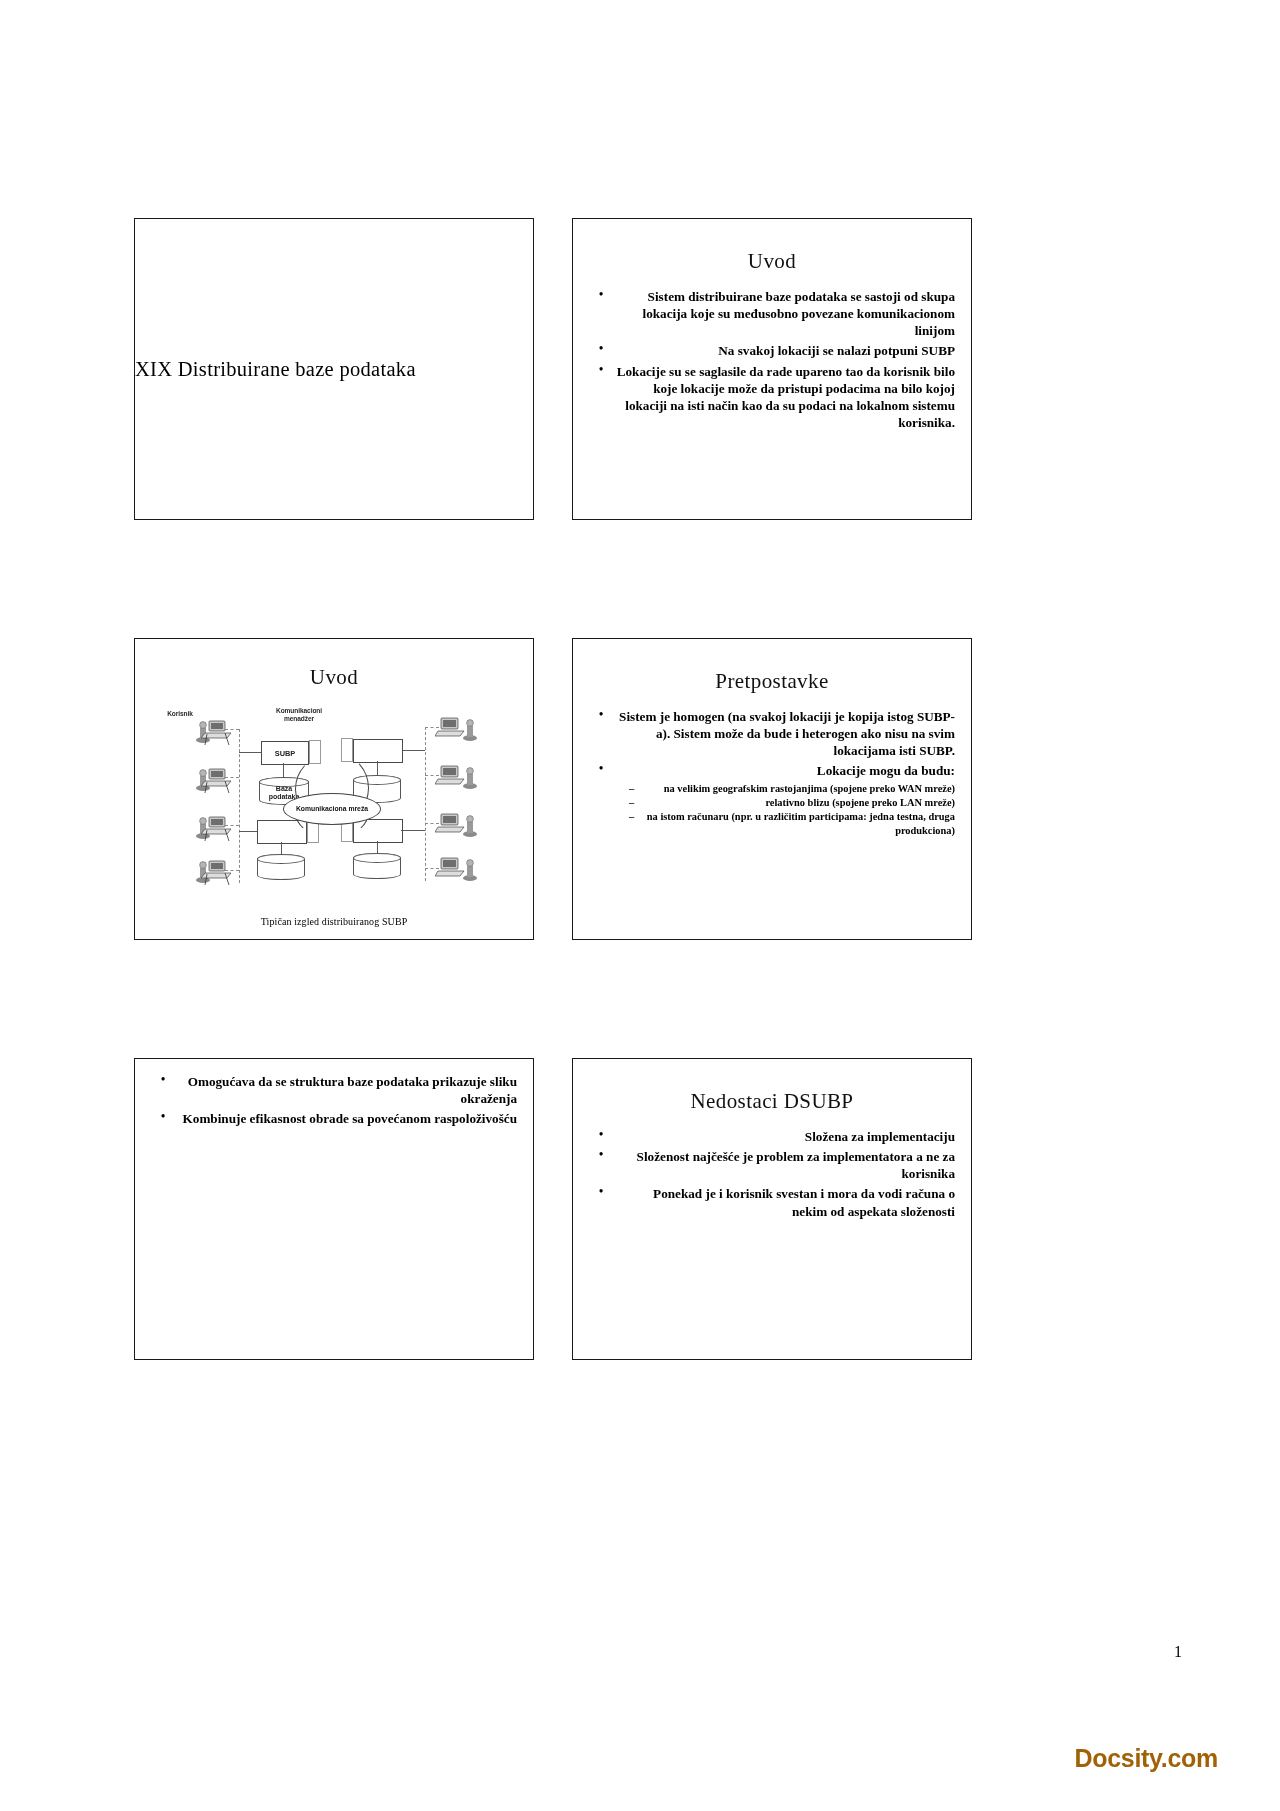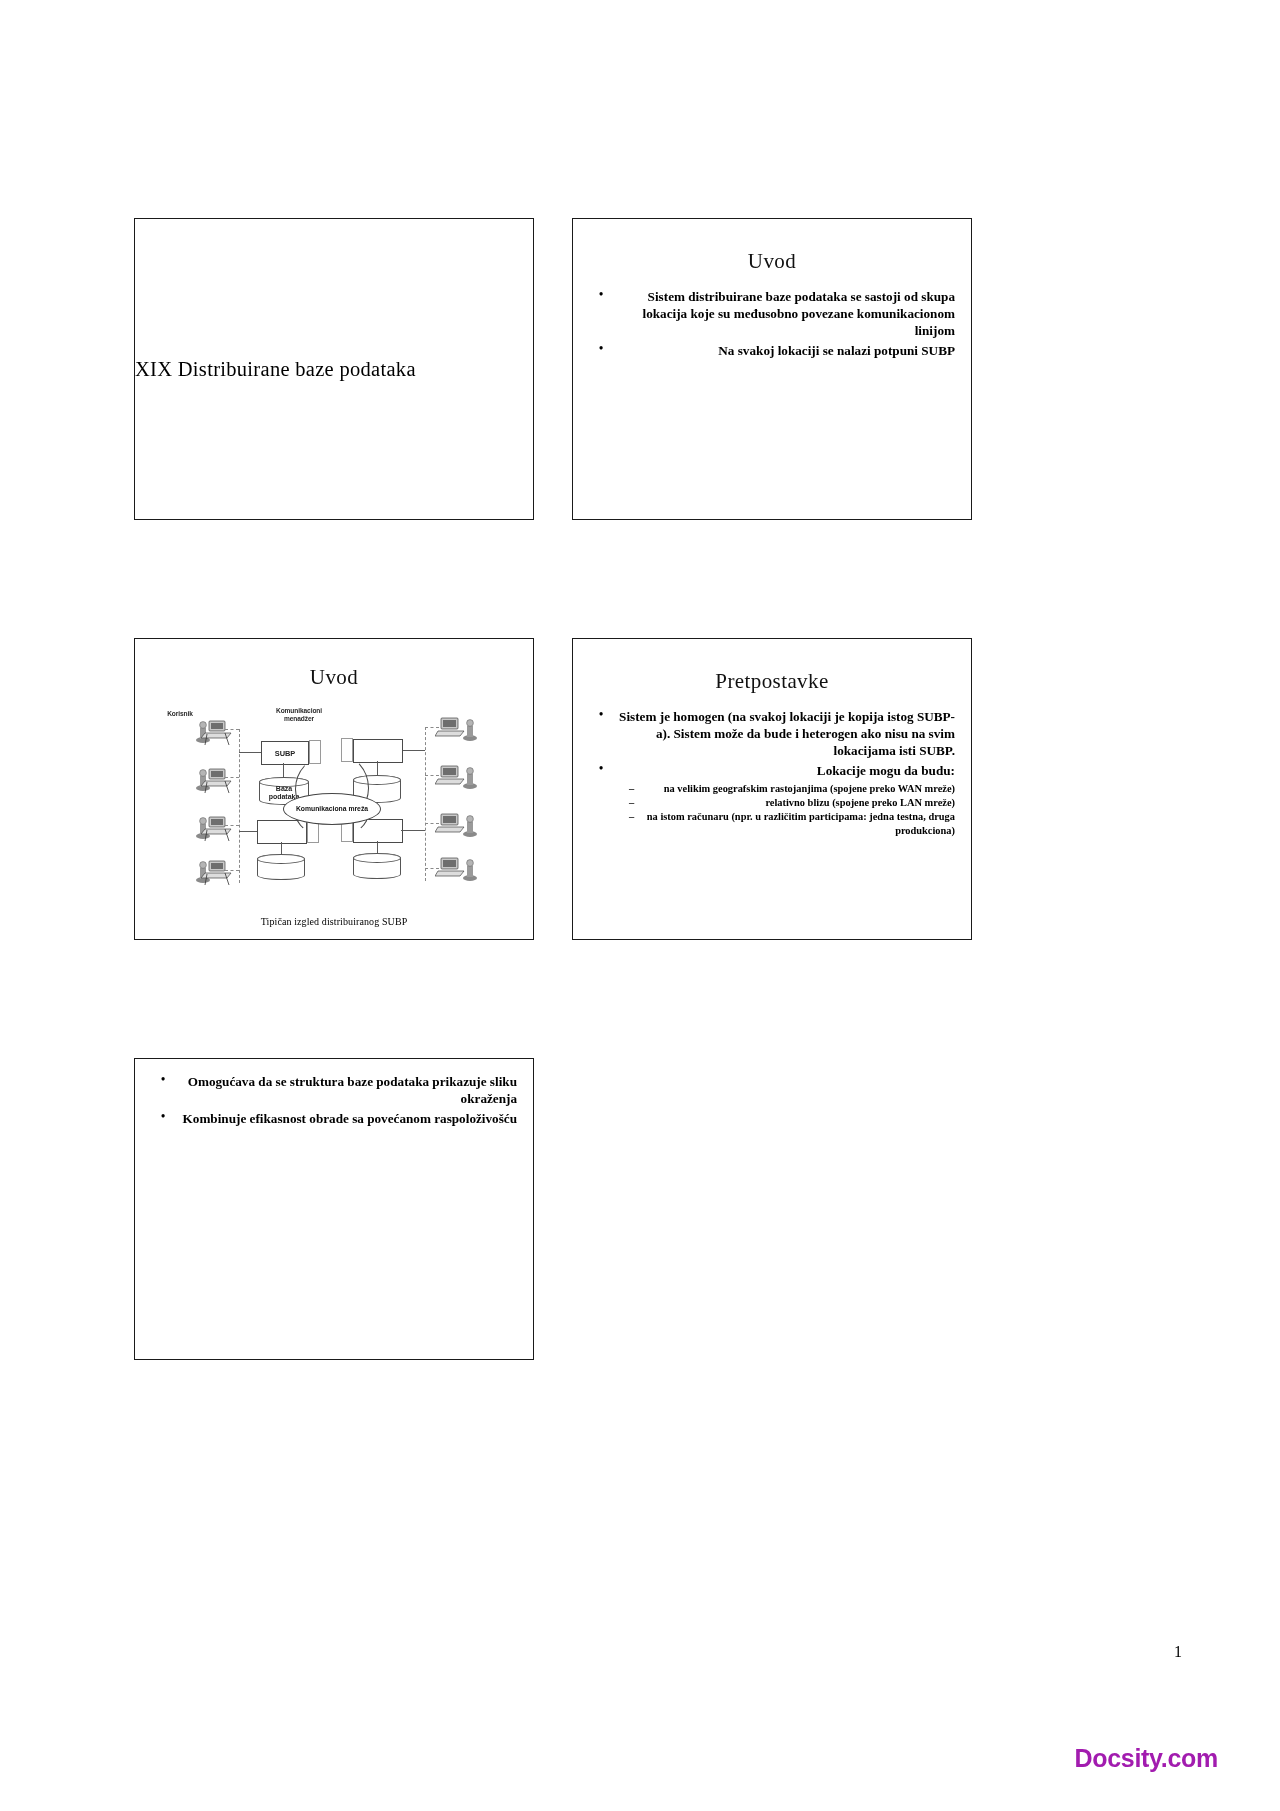--- a/index.html
+++ b/index.html
@@ -213,40 +213,41 @@
     bottom: 150px;
     font-size: 16px;
   }
   .watermark {
     position: absolute;
     right: 62px;
     bottom: 38px;
     font-family: "Liberation Sans", "DejaVu Sans", sans-serif;
     font-size: 25px;
     font-weight: 700;
-    color: #a21caf;
+    color: #a16207;
     letter-spacing: -0.3px;
   }
 </style>
 </head>
 <body>
 
 <div class="page">
 
   <div class="slide-grid">
 
     <div class="slide">
       <div class="title-slide-text">XIX Distribuirane baze podataka</div>
     </div>
 
     <div class="slide">
       <div class="slide-title">Uvod</div>
       <ul class="bullets">
         <li>Sistem distribuirane baze podataka se sastoji od skupa lokacija koje su međusobno povezane komunikacionom linijom</li>
         <li>Na svakoj lokaciji se nalazi potpuni SUBP</li>
+        <li>Lokacije su se saglasile da rade upareno tao da korisnik bilo koje lokacije može da pristupi podacima na bilo kojoj lokaciji na isti način kao da su podaci na lokalnom sistemu korisnika.</li>
       </ul>
     </div>
 
     <div class="slide">
       <div class="slide-title small-gap">Uvod</div>
 
       <div class="diagram">
 
         <div class="diag-label" style="left:22px; top:14px; width:46px;">Korisnik</div>
         <div class="diag-label" style="left:128px; top:11px; width:72px;">Komunikacioni menadžer</div>
@@ -408,20 +409,28 @@
       </ul>
     </div>
 
     <div class="slide">
       <ul class="bullets">
         <li>Omogućava da se struktura baze podataka prikazuje sliku okraženja</li>
         <li>Kombinuje efikasnost obrade sa povećanom raspoloživošću</li>
       </ul>
     </div>
 
+    <div class="slide">
+      <div class="slide-title">Nedostaci DSUBP</div>
+      <ul class="bullets">
+        <li>Složena za implementaciju</li>
+        <li>Složenost najčešće je problem za implementatora a ne za korisnika</li>
+        <li>Ponekad je i korisnik svestan i mora da vodi računa o nekim od aspekata složenosti</li>
+      </ul>
+    </div>
 
   </div>
 
   <div class="page-number">1</div>
 
   <div class="watermark">Docsity.com</div>
 
 </div>
 
 </body></html>

